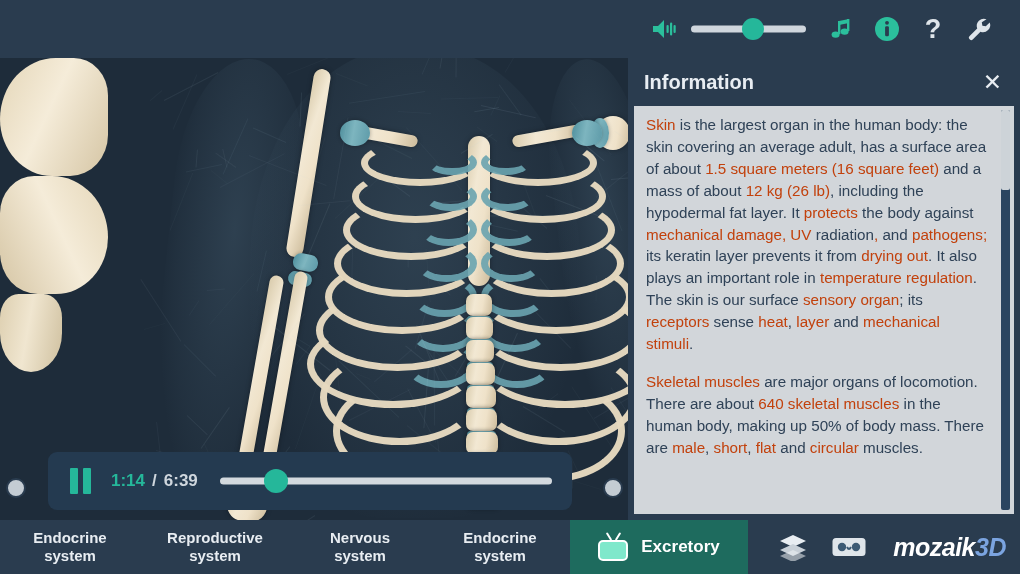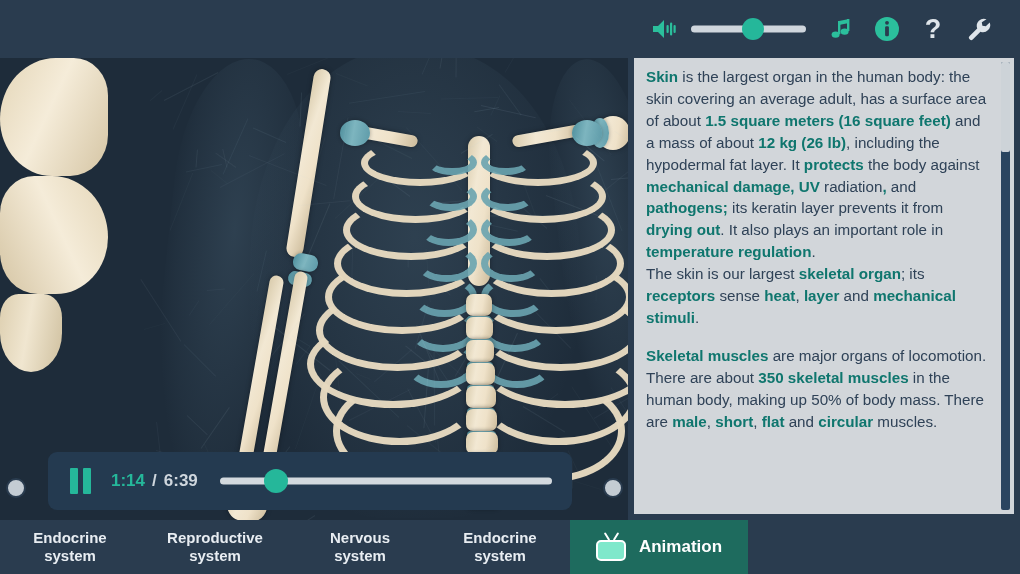--- a/index.html
+++ b/index.html
@@ -227,21 +227,21 @@
   #info-body {
     position: absolute; inset: 0;
     padding: 8px 26px 8px 12px;
     color: #2f4257;
     font-size: 15.2px;
     line-height: 21.9px;
     overflow: hidden;
   }
   #info-body p { margin: 0; }
   #info-body p.gap { margin-top: 16px; }
-  #info-body b { font-weight: bold; color: #0f766e; }
+  #info-body b { font-weight: normal; color: #c2410c; }
   #scrollbar {
     position: absolute; right: 4px; top: 4px;
     width: 9px; bottom: 4px;
     background: #2a4560;
     border-radius: 2px;
     cursor: pointer;
   }
   #scroll-thumb {
     position: absolute; left: 0; top: 0;
     width: 9px; height: 20%;
@@ -570,25 +570,29 @@
     <span id="time-cur">1:14</span>
     <span id="time-sep">/</span>
     <span id="time-tot">6:39</span>
     <div id="prog-slider">
       <div id="prog-track"></div>
       <div id="prog-knob" style="left: 17%;"></div>
     </div>
   </div>
 
   <div id="info-panel">
+    <div id="info-header">
+      <span id="info-title">Information</span>
+      <span id="info-close">✕</span>
+    </div>
     <div id="info-body-wrap">
       <div id="info-body">
           <p><b>Skin</b><span> is the largest organ in the human body: the skin covering an average adult, has a surface area of about </span><b>1.5 square meters (16 square feet)</b><span> and a mass of about </span><b>12 kg (26 lb)</b><span>, including the hypodermal fat layer. It </span><b>protects</b><span> the body against </span><b>mechanical damage, UV</b><span> radiation</span><b>,</b><span> and </span><b>pathogens;</b><span> its keratin layer prevents it from </span><b>drying out</b><span>. It also plays an important role in </span><b>temperature regulation</b><span>.</span></p>
-          <p><span>The skin is our largest </span><b>skeletal organ</b><span>; its </span><b>receptors</b><span> sense </span><b>heat</b><span>, </span><b>layer</b><span> and </span><b>mechanical stimuli</b><span>.</span></p>
-          <p class="gap"><b>Skeletal muscles</b><span> are major organs of locomotion. There are about </span><b>350 skeletal muscles</b><span> in the human body, making up 50% of body mass. There are </span><b>male</b><span>, </span><b>short</b><span>, </span><b>flat</b><span> and </span><b>circular</b><span> muscles.</span></p>
+          <p><span>The skin is our surface </span><b>sensory organ</b><span>; its </span><b>receptors</b><span> sense </span><b>heat</b><span>, </span><b>layer</b><span> and </span><b>mechanical stimuli</b><span>.</span></p>
+          <p class="gap"><b>Skeletal muscles</b><span> are major organs of locomotion. There are about </span><b>640 skeletal muscles</b><span> in the human body, making up 50% of body mass. There are </span><b>male</b><span>, </span><b>short</b><span>, </span><b>flat</b><span> and </span><b>circular</b><span> muscles.</span></p>
         </div>
       <div id="scrollbar">
         <div id="scroll-thumb" style="height: 20%;"></div>
       </div>
     </div>
   </div>
 
   <div id="bottom-bar">
     <div class="sys-btn" id="sys-0">
       <span>Endocrine</span>
@@ -606,18 +610,38 @@
       <span>Endocrine</span>
       <span>system</span>
     </div>
 
     <div id="anim-btn">
       <span class="tv-icon">
         <span class="tv-ant l"></span>
         <span class="tv-ant r"></span>
         <span class="tv-box"></span>
       </span>
-      <span id="anim-label">Animation</span>
-    </div>
-
+      <span id="anim-label">Excretory</span>
+    </div>
+
+    <div id="right-tools">
+      <div class="bot-icon">
+        <svg width="30" height="28" viewBox="0 0 30 28">
+          <path d="M15 2 L28 8 L15 14 L2 8 Z" fill="#e8edf2"></path>
+          <path d="M15 11 L28 17 L15 23 L2 17 Z" fill="#c8d0d8"></path>
+          <path d="M15 17 L28 23 L15 29 L2 23 Z" fill="#eef2f5" opacity="0.55"></path>
+        </svg>
+      </div>
+      <div class="bot-icon">
+        <svg width="34" height="22" viewBox="0 0 34 22">
+          <rect x="0.5" y="2" width="33" height="18" rx="3.5" fill="#dfe5ea"></rect>
+          <circle cx="10" cy="11" r="4.2" fill="#3c5a74"></circle>
+          <circle cx="24" cy="11" r="4.2" fill="#3c5a74"></circle>
+          <path d="M15 11 q2 4 4 0" stroke="#3c5a74" stroke-width="2" fill="none"></path>
+        </svg>
+      </div>
+      <div id="logo">
+        <span class="w">mozaik</span><span class="b">3D</span>
+      </div>
+    </div>
   </div>
 
 </div>
 
 </body></html>

